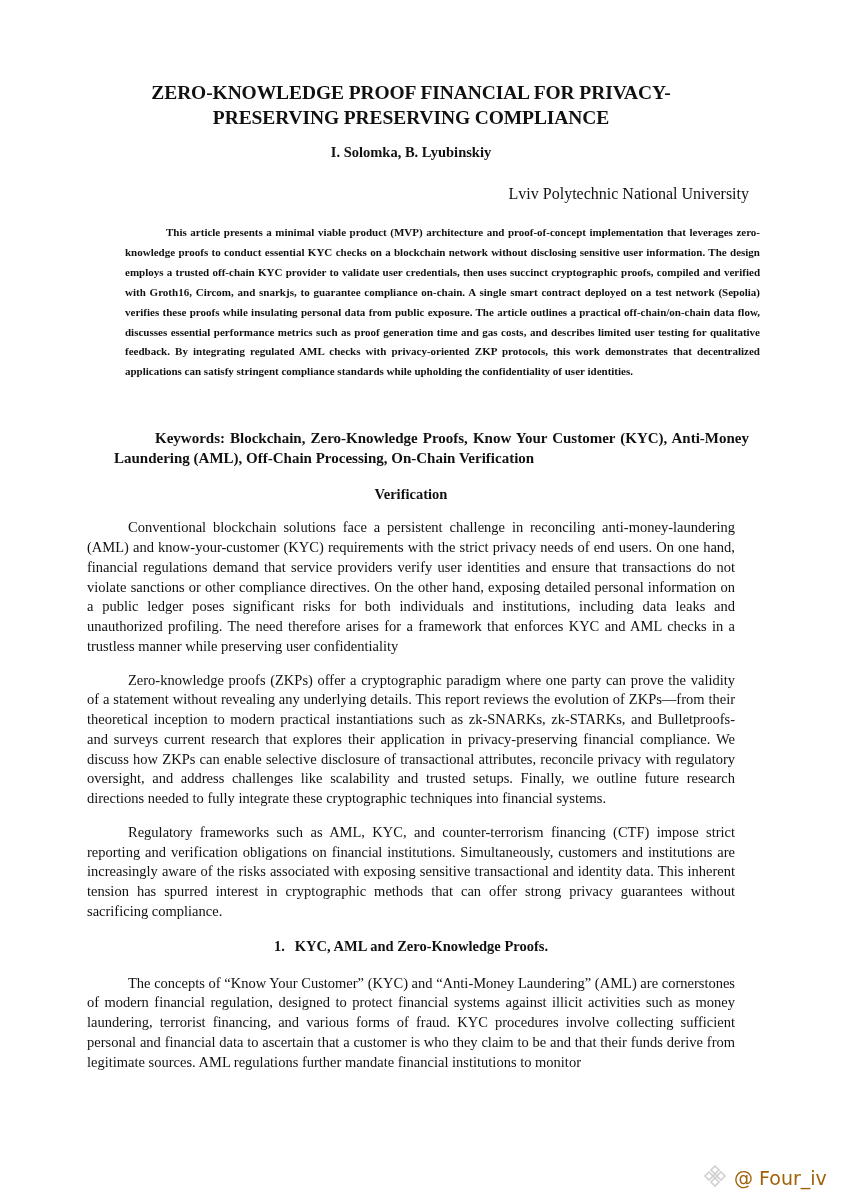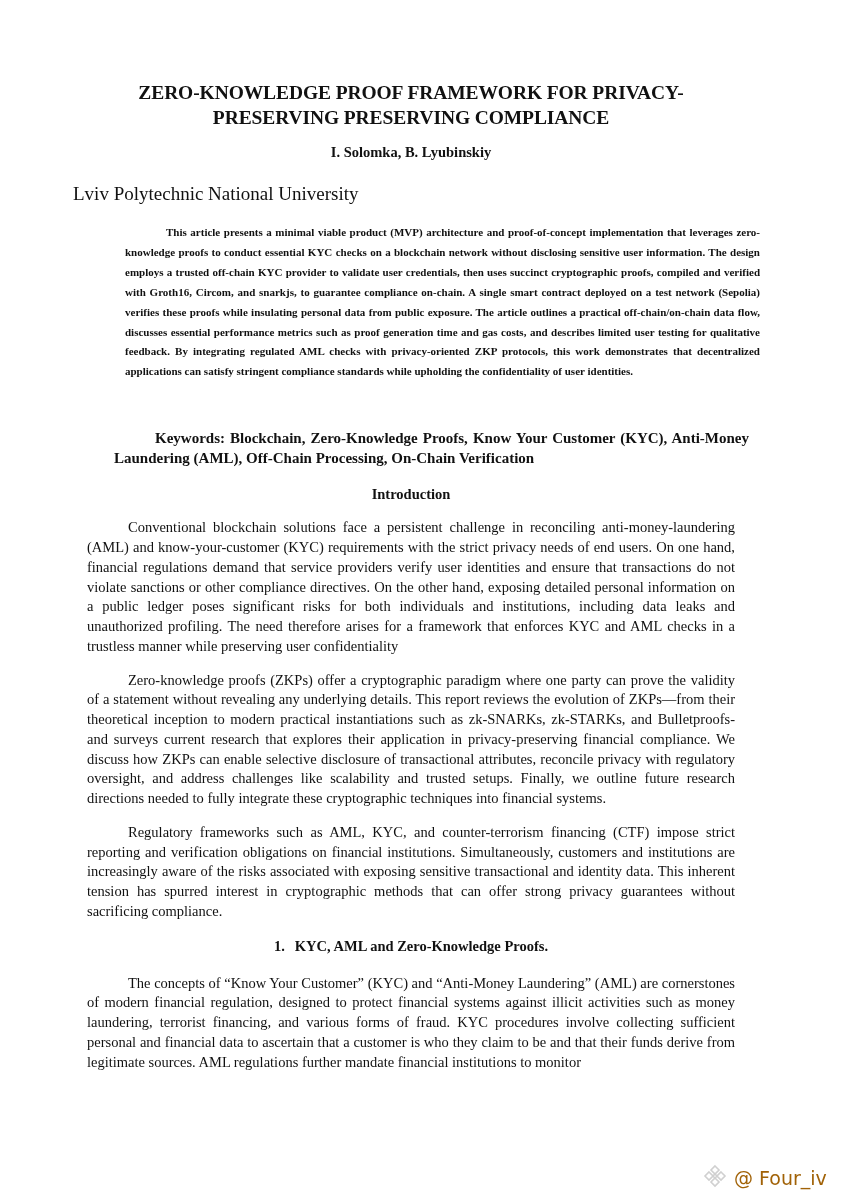--- a/index.html
+++ b/index.html
@@ -30,23 +30,23 @@
       letter-spacing: -0.1px;
     }
     .authors {
       font-weight: bold;
       font-size: 14.5px;
       line-height: 20px;
       text-align: center;
       margin: 12px;
     }
     .affiliation {
-      font-size: 19px;
+      font-size: 16px;
       line-height: 20px;
-      text-align: left;
+      text-align: right;
       margin: 22px 0 0 0;
     }
     .abstract {
       font-weight: bold;
       font-size: 11px;
       line-height: 19.9px;
       text-align: justify;
       margin: 19px 0 0 52px;
       width: 635px;
       text-indent: 41px;
@@ -96,31 +96,31 @@
     .watermark svg {
       width: 26px;
       height: 26px;
     }
   </style>
 </head>
 <body>
 
 <div class="page">
   <h1 class="title">
-    <span>ZERO-KNOWLEDGE PROOF FRAMEWORK FOR PRIVACY-</span><br>
+    <span>ZERO-KNOWLEDGE PROOF FINANCIAL FOR PRIVACY-</span><br>
     <span>PRESERVING PRESERVING COMPLIANCE</span>
   </h1>
   <p class="authors">I. Solomka, B. Lyubinskiy</p>
   <p class="affiliation">Lviv Polytechnic National University</p>
 
   <p class="abstract">This article presents a minimal viable product (MVP) architecture and proof-of-concept implementation that leverages zero-knowledge proofs to conduct essential KYC checks on a blockchain network without disclosing sensitive user information. The design employs a trusted off-chain KYC provider to validate user credentials, then uses succinct cryptographic proofs, compiled and verified with Groth16, Circom, and snarkjs, to guarantee compliance on-chain. A single smart contract deployed on a test network (Sepolia) verifies these proofs while insulating personal data from public exposure. The article outlines a practical off-chain/on-chain data flow, discusses essential performance metrics such as proof generation time and gas costs, and describes limited user testing for qualitative feedback. By integrating regulated AML checks with privacy-oriented ZKP protocols, this work demonstrates that decentralized applications can satisfy stringent compliance standards while upholding the confidentiality of user identities.</p>
 
   <p class="keywords">Keywords: Blockchain, Zero-Knowledge Proofs, Know Your Customer (KYC), Anti-Money Laundering (AML), Off-Chain Processing, On-Chain Verification</p>
 
-  <h2 class="section-heading">Introduction</h2>
+  <h2 class="section-heading">Verification</h2>
   <p class="body-para">Conventional blockchain solutions face a persistent challenge in reconciling anti-money-laundering (AML) and know-your-customer (KYC) requirements with the strict privacy needs of end users. On one hand, financial regulations demand that service providers verify user identities and ensure that transactions do not violate sanctions or other compliance directives. On the other hand, exposing detailed personal information on a public ledger poses significant risks for both individuals and institutions, including data leaks and unauthorized profiling. The need therefore arises for a framework that enforces KYC and AML checks in a trustless manner while preserving user confidentiality</p>
   <p class="body-para">Zero-knowledge proofs (ZKPs) offer a cryptographic paradigm where one party can prove the validity of a statement without revealing any underlying details. This report reviews the evolution of ZKPs—from their theoretical inception to modern practical instantiations such as zk-SNARKs, zk-STARKs, and Bulletproofs- and surveys current research that explores their application in privacy-preserving financial compliance. We discuss how ZKPs can enable selective disclosure of transactional attributes, reconcile privacy with regulatory oversight, and address challenges like scalability and trusted setups. Finally, we outline future research directions needed to fully integrate these cryptographic techniques into financial systems.</p>
   <p class="body-para">Regulatory frameworks such as AML, KYC, and counter-terrorism financing (CTF) impose strict reporting and verification obligations on financial institutions. Simultaneously, customers and institutions are increasingly aware of the risks associated with exposing sensitive transactional and identity data. This inherent tension has spurred interest in cryptographic methods that can offer strong privacy guarantees without sacrificing compliance.</p>
 
   <h2 class="section-heading sec1">
     <span class="sec-num">1.</span><span>KYC, AML and Zero-Knowledge Proofs.</span>
   </h2>
   <p class="body-para">The concepts of “Know Your Customer” (KYC) and “Anti-Money Laundering” (AML) are cornerstones of modern financial regulation, designed to protect financial systems against illicit activities such as money laundering, terrorist financing, and various forms of fraud. KYC procedures involve collecting sufficient personal and financial data to ascertain that a customer is who they claim to be and that their funds derive from legitimate sources. AML regulations further mandate financial institutions to monitor</p>
 </div>
 

